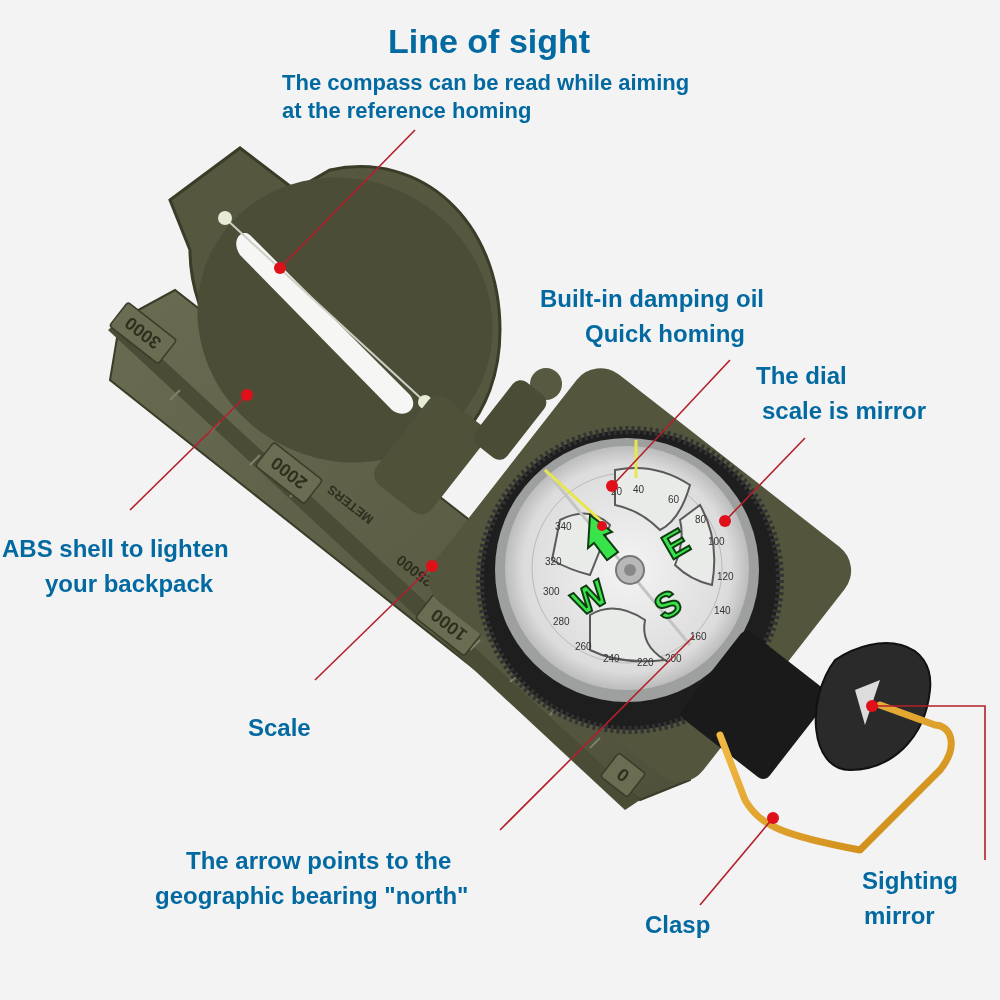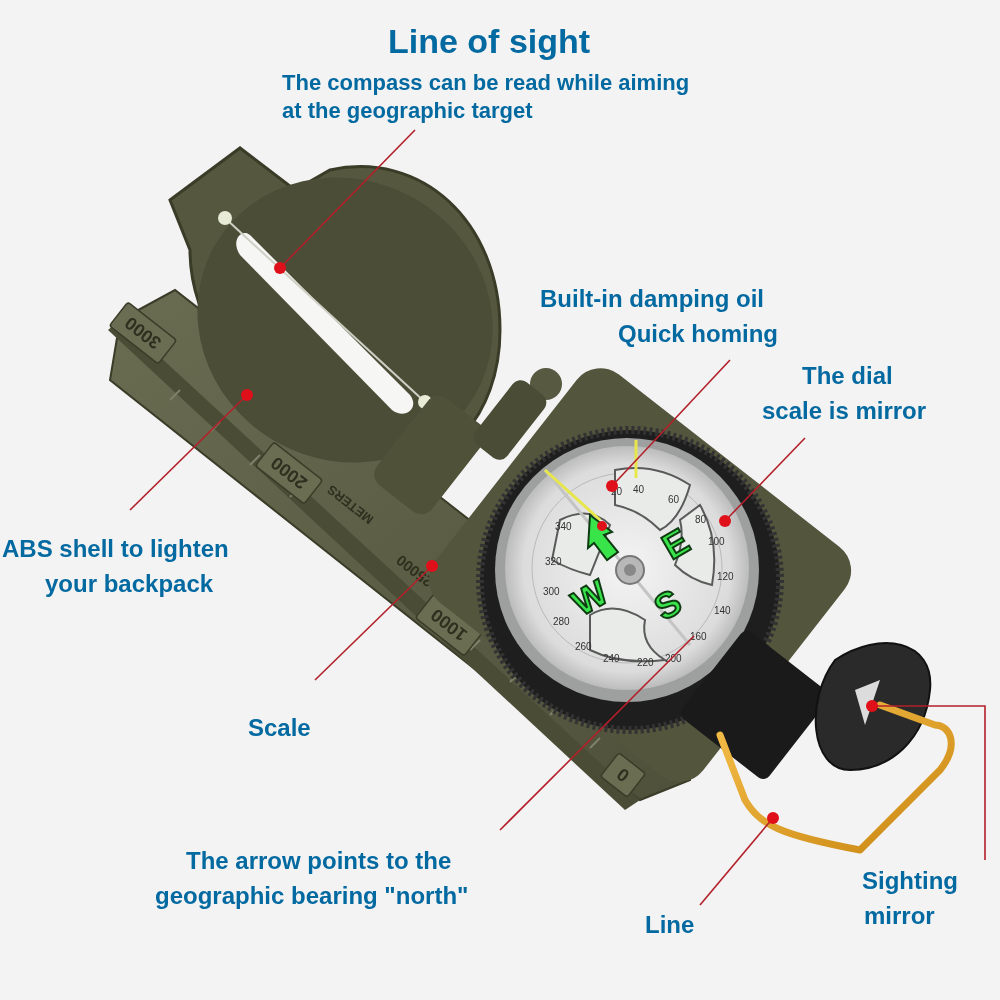--- a/index.html
+++ b/index.html
@@ -152,32 +152,32 @@
     <circle cx="612" cy="486" r="6"></circle>
     <circle cx="725" cy="521" r="6"></circle>
     <circle cx="602" cy="526" r="5"></circle>
     <circle cx="773" cy="818" r="6"></circle>
     <circle cx="872" cy="706" r="6"></circle>
   </g>
 </svg>
 
 <div class="label title" style="left:388px; top:22px;">Line of sight</div>
 <div class="label sub" style="left:282px; top:70px;">The compass can be read while aiming</div>
-<div class="label sub" style="left:282px; top:98px;">at the geographic target</div>
+<div class="label sub" style="left:282px; top:98px;">at the reference homing</div>
 
 <div class="label big" style="left:540px; top:285px;">Built-in damping oil</div>
-<div class="label big" style="left:618px; top:320px;text-align:right;">Quick homing</div>
+<div class="label big" style="left:585px; top:320px;text-align:right;">Quick homing</div>
 
-<div class="label big" style="left:802px; top:362px;text-align:center;">The dial</div>
+<div class="label big" style="left:756px; top:362px;text-align:center;">The dial</div>
 <div class="label big" style="left:762px; top:397px;">scale is mirror</div>
 
 <div class="label big" style="left:2px; top:535px;">ABS shell to lighten</div>
 <div class="label big" style="left:45px; top:570px;">your backpack</div>
 
 <div class="label big" style="left:248px; top:714px;text-align:center;">Scale</div>
 
 <div class="label big" style="left:186px; top:847px;">The arrow points to the</div>
 <div class="label big" style="left:155px; top:882px;">geographic bearing "north"</div>
 
-<div class="label big" style="left:645px; top:911px;">Line</div>
+<div class="label big" style="left:645px; top:911px;">Clasp</div>
 
 <div class="label big" style="left:862px; top:867px;">Sighting</div>
 <div class="label big" style="left:864px; top:902px;text-align:right;">mirror</div>
 
 </body></html>

